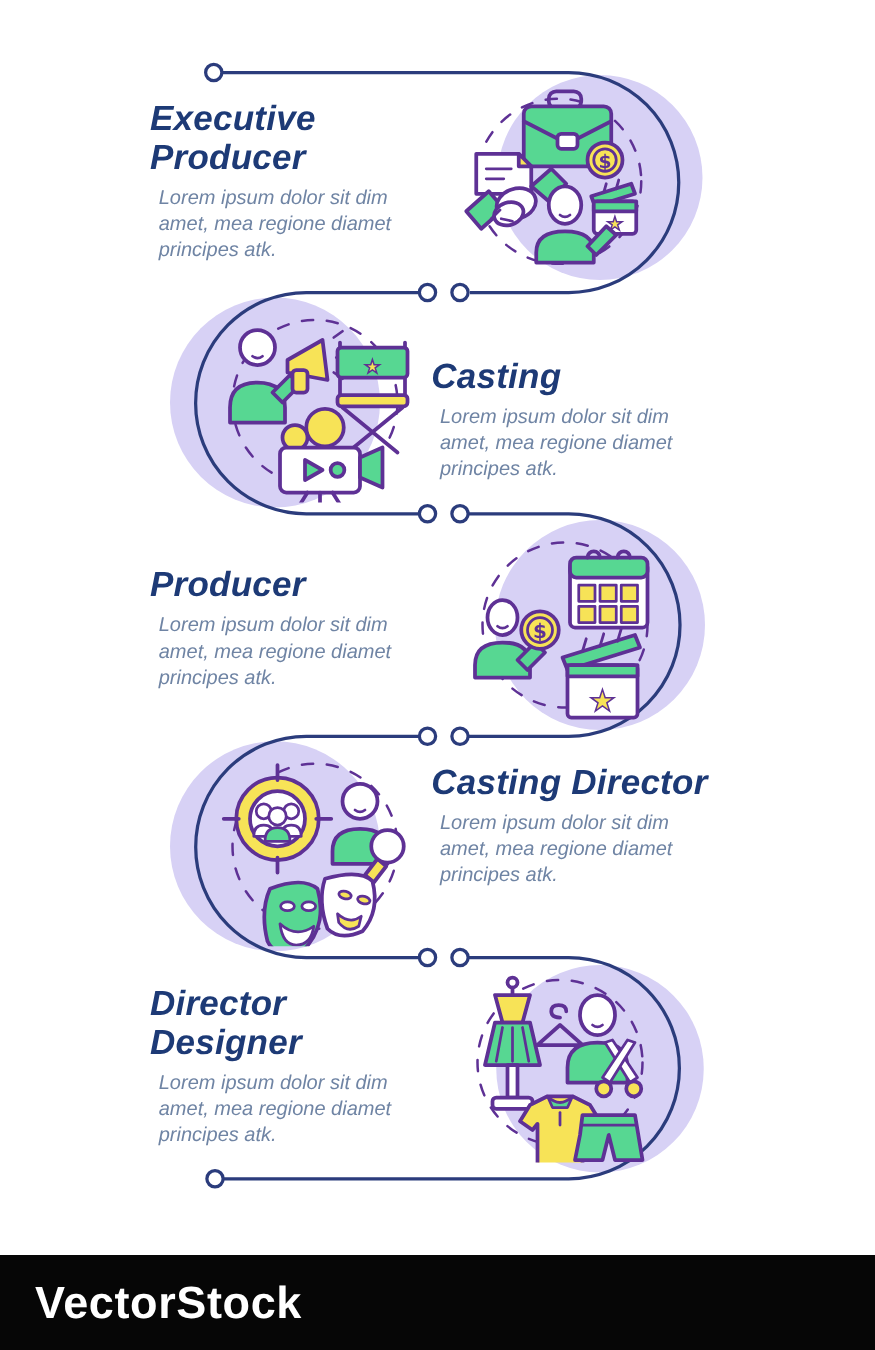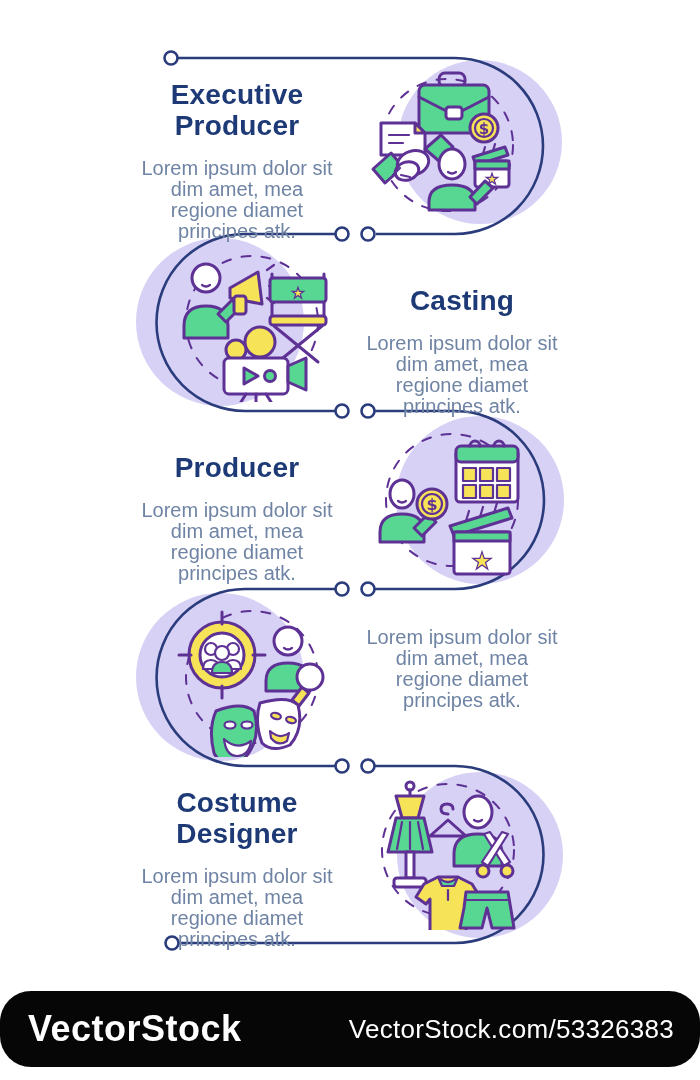--- a/index.html
+++ b/index.html
@@ -14,39 +14,39 @@
     --watermark-text:#ffffff;
     --page-bg:#ffffff;
   }
   html,body{margin:0;padding:0;background:#888;}
   .canvas{
     position:relative;width:700px;height:1080px;margin:0 auto;
     background:var(--page-bg);overflow:hidden;
     font-family:"Liberation Sans","DejaVu Sans",sans-serif;
   }
   .bg{position:absolute;left:0;top:0;}
-  .sec{position:absolute;width:234px;text-align:center;}
+  .sec{position:absolute;width:234px;text-align:left;font-style:italic;}
   .sec h2{margin:0 0 7px;font-size:28px;line-height:31px;font-weight:700;
     color:var(--title-text);letter-spacing:.2px;}
-  .sec p{margin:17px;font-size:20px;line-height:21px;font-weight:500;color:var(--body-text);}
+  .sec p{margin:7px;font-size:16px;line-height:21px;font-weight:500;color:var(--body-text);}
   .ic{position:absolute;width:160px;height:160px;}
   .ic path,.ic rect,.ic circle,.ic ellipse,.ic polygon,.ic polyline{
     stroke:var(--icon-outline);stroke-width:3;stroke-linejoin:round;stroke-linecap:round;fill:none;}
   .ic .fg{fill:var(--icon-green);}
   .ic .fy{fill:var(--icon-yellow);}
   .ic .fw{fill:#fff;}
   .ic .thin{stroke-width:2.2;}
   .ic text{stroke:none;fill:var(--icon-outline);
     font-family:"DejaVu Sans",sans-serif;font-weight:bold;}
   .ic text.star{fill:var(--icon-yellow);stroke:var(--icon-outline);stroke-width:1.2;}
   .watermark{
-    position:absolute;left:0;right:0;bottom:13px;height:76px;
+    position:absolute;left:0;right:0;bottom:0;height:76px;
     background:var(--watermark-bg);color:var(--watermark-text);
     display:flex;align-items:center;justify-content:space-between;
-    padding:0 26px 0 28px;box-sizing:border-box;border-radius:31px;}
+    padding:0 26px 0 28px;box-sizing:border-box;}
   .wm-logo{font-size:36px;font-weight:600;letter-spacing:.5px;}
   .wm-ref{font-size:26px;font-weight:400;letter-spacing:.3px;}
 </style>
 </head>
 <body>
 
 <div class="canvas">
 
   <svg class="bg" width="700" height="1080" viewBox="0 0 700 1080">
 
@@ -247,26 +247,26 @@
     <h2>Casting</h2>
     <p>Lorem ipsum dolor sit dim amet, mea regione diamet principes atk.</p>
   </div>
 
   <div class="sec" style="left:120px;top:452px">
     <h2>Producer</h2>
     <p>Lorem ipsum dolor sit dim amet, mea regione diamet principes atk.</p>
   </div>
 
   <div class="sec" style="left:345px;top:610px">
+    <h2>Casting Director</h2>
     <p>Lorem ipsum dolor sit dim amet, mea regione diamet principes atk.</p>
   </div>
 
   <div class="sec" style="left:120px;top:787px">
-    <h2>Costume Designer</h2>
+    <h2>Director Designer</h2>
     <p>Lorem ipsum dolor sit dim amet, mea regione diamet principes atk.</p>
   </div>
 
   <div class="watermark">
     <div class="wm-logo">VectorStock</div>
-    <div class="wm-ref">VectorStock.com/53326383</div>
   </div>
 
 </div>
 
 </body></html>

